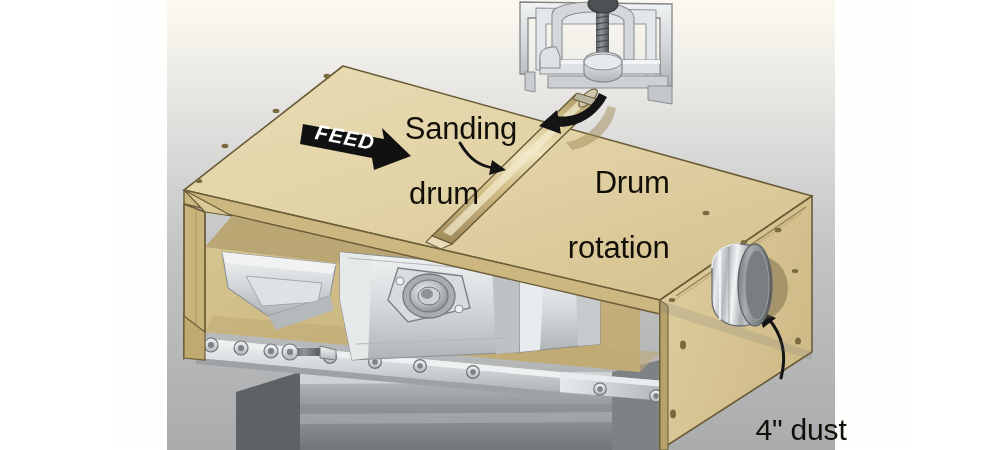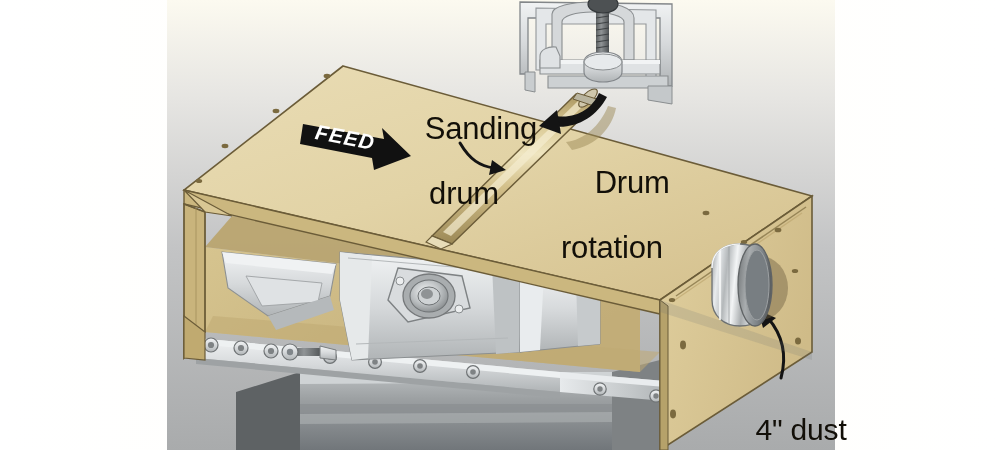--- a/index.html
+++ b/index.html
@@ -19,24 +19,24 @@
   #art{position:absolute;left:0;top:0;}
   .lbl{
     position:absolute;
     color:#120f08;
     font-family:"Liberation Sans", sans-serif;
     font-weight:400;
     line-height:1.04;
     white-space:pre;
     letter-spacing:-0.2px;
   }
-  #lbl-sanding-drum{left:391px;top:81px;font-size:31px;}
+  #lbl-sanding-drum{left:371px;top:81px;font-size:31px;}
   #lbl-sanding-drum .l2{display:block;text-align:center;}
   #lbl-drum-rotation{left:561px;top:135px;font-size:31px;}
-  #lbl-drum-rotation .l2{display:block;text-align:left;}
+  #lbl-drum-rotation .l2{display:block;text-align:right;}
   #lbl-dust-port{left:723px;top:383px;font-size:30px;}
   #lbl-feed{
     position:absolute;
     left:318px;top:120px;
     font-size:21px;
     font-weight:bold;
     font-style:italic;
     color:#ffffff;
     letter-spacing:1px;
     transform:rotate(11deg);

